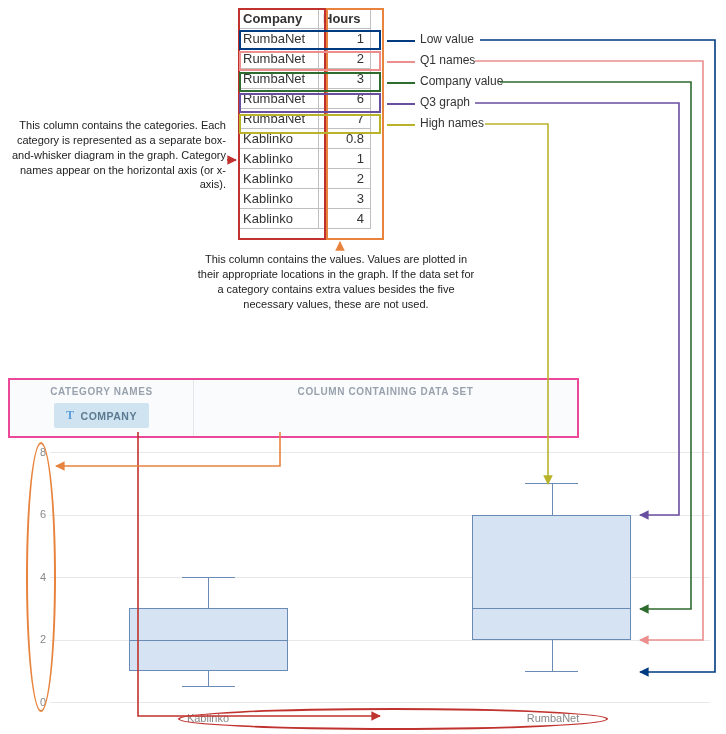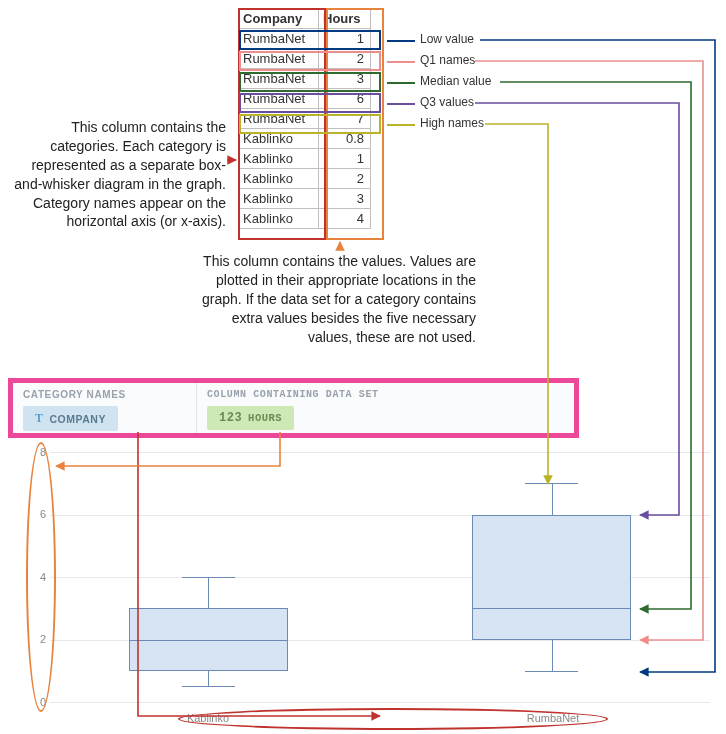--- a/index.html
+++ b/index.html
@@ -22,28 +22,28 @@
   .rq1     { top: 51px;  border-color: #ec8e8e; }
   .rmed    { top: 72px;  border-color: #2e6b2e; }
   .rq3     { top: 93px;  border-color: #6a4ea0; }
   .rhigh   { top: 114px; border-color: #b9b32a; }
 
   
   .vlabel { position: absolute; left: 420px; font-size: 12px; }
   .vlabel .dash { position: absolute; left: -33px; top: 8px; width: 28px; height: 0; border-top: 2px solid; }
 
   
-  .para { position: absolute; font-size: 14px; line-height: 1.35; color: #222; }
+  .para { position: absolute; font-size: 11px; line-height: 1.35; color: #222; }
   .para.left  { left: 8px;   top: 118px; width: 218px; text-align: right; }
-  .para.below { left: 196px; top: 252px; width: 280px; text-align: right; }
-
-  
-  .cfg-row { position: absolute; left: 8px; top: 378px; right: 8px; height: 60px; border: 5px solid #ec4899; background: #fafbfc; display: flex; }
+  .para.below { left: 196px; top: 252px; width: 280px; text-align: center; }
+
+  
+  .cfg-row { position: absolute; left: 8px; top: 378px; right: 8px; height: 60px; border: 2px solid #ec4899; background: #fafbfc; display: flex; text-align: center; }
   .cfg-cell { flex: 1; padding: 6px 10px; border-right: 1px solid #e3e6ea; }
-  .cfg-cell:last-child { border-right: none; font-family: Liberation Mono, monospace; }
+  .cfg-cell:last-child { border-right: none; }
   .cfg-title { font-size: 10px; letter-spacing: 0.6px; color: #98a2ad; font-weight: 600; }
   .pill { display: inline-flex; align-items: center; gap: 6px; margin-top: 6px; padding: 5px 12px; border-radius: 2px; font-size: 10.5px; font-weight: 700; letter-spacing: 0.5px; }
   .pill.company { background: #cfe3f0; color: #5b7a92; }
   .pill.hours   { background: #cfe9b6; color: #6d8a54; }
   .pill .glyph  { font-weight: 700; font-size: 12px; }
   .pill.company .glyph { color: #5b9dd6; font-family: Georgia, serif; }
 
   
   .chart { position: absolute; left: 8px; top: 448px; width: 710px; height: 278px; }
   .plot  { position: absolute; left: 42px; top: 4px; right: 8px; bottom: 24px; }
@@ -121,41 +121,37 @@
   <div class="col-company-box"></div>
   <div class="col-hours-box"></div>
   <div class="row-hl rlow"></div>
   <div class="row-hl rq1"></div>
   <div class="row-hl rmed"></div>
   <div class="row-hl rq3"></div>
   <div class="row-hl rhigh"></div>
 
   <div class="vlabel" style="top:32px"><span class="dash" style="border-color:#003a80"></span><span>Low value</span></div>
   <div class="vlabel" style="top:53px"><span class="dash" style="border-color:#ec8e8e"></span><span>Q1 names</span></div>
-  <div class="vlabel" style="top:74px"><span class="dash" style="border-color:#2e6b2e"></span><span>Median value</span></div>
-  <div class="vlabel" style="top:95px"><span class="dash" style="border-color:#6a4ea0"></span><span>Q3 values</span></div>
+  <div class="vlabel" style="top:74px"><span class="dash" style="border-color:#2e6b2e"></span><span>Company value</span></div>
+  <div class="vlabel" style="top:95px"><span class="dash" style="border-color:#6a4ea0"></span><span>Q3 graph</span></div>
   <div class="vlabel" style="top:116px"><span class="dash" style="border-color:#b9b32a"></span><span>High names</span></div>
 
   <div class="para left">This column contains the categories. Each category is represented as a separate box-and-whisker diagram in the graph. Category names appear on the horizontal axis (or x-axis).</div>
   <div class="para below">This column contains the values. Values are plotted in their appropriate locations in the graph. If the data set for a category contains extra values besides the five necessary values, these are not used.</div>
 
   <div class="cfg-row">
     <div class="cfg-cell" style="flex:0 0 184px">
       <div class="cfg-title">CATEGORY NAMES</div>
       <div class="pill company">
         <span class="glyph">T</span>
         <span>COMPANY</span>
       </div>
     </div>
     <div class="cfg-cell">
       <div class="cfg-title">COLUMN CONTAINING DATA SET</div>
-      <div class="pill hours">
-        <span class="glyph"><span>123</span></span>
-        <span>HOURS</span>
-      </div>
     </div>
   </div>
 
   <div class="chart">
 
     <div class="ytick" style="top:254px">0</div>
     <div class="ytick" style="top:191px">2</div>
     <div class="ytick" style="top:129px">4</div>
     <div class="ytick" style="top:66px">6</div>
     <div class="ytick" style="top:4px">8</div>

